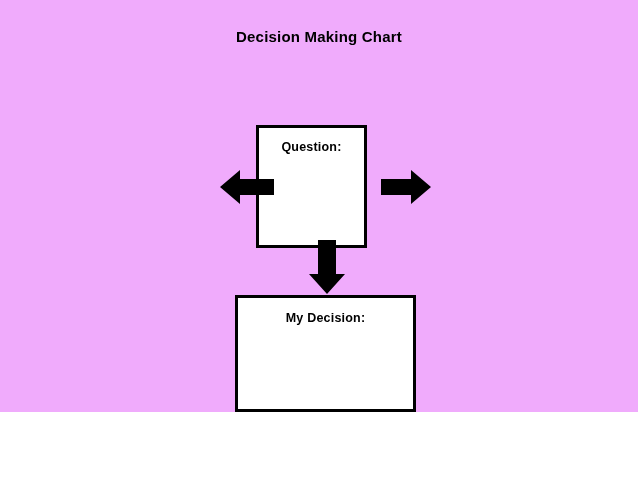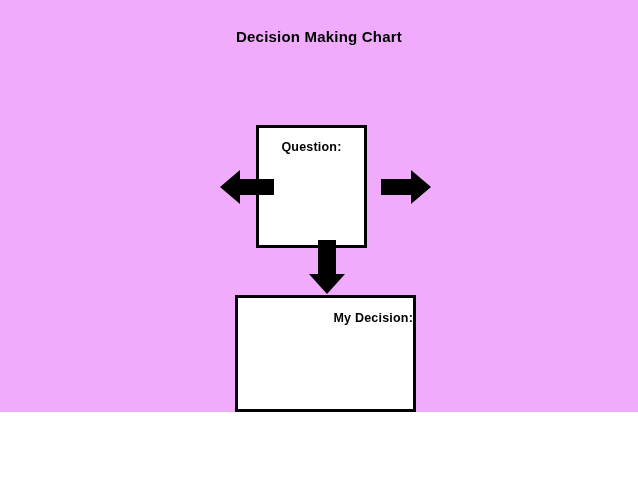--- a/index.html
+++ b/index.html
@@ -74,21 +74,21 @@
   }
   #label-question { top: 12px; }
 
   
   #box-decision {
     left: 235px;
     top: 295px;
     width: 181px;
     height: 117px;
   }
-  #label-decision { top: 13px; text-align: right; }
+  #label-decision { top: 13px; }
 
   
   .arrow {
     position: absolute;
     display: block;
   }
   #arrow-left {
     left: 220px;
     top: 168px;
     width: 54px;

